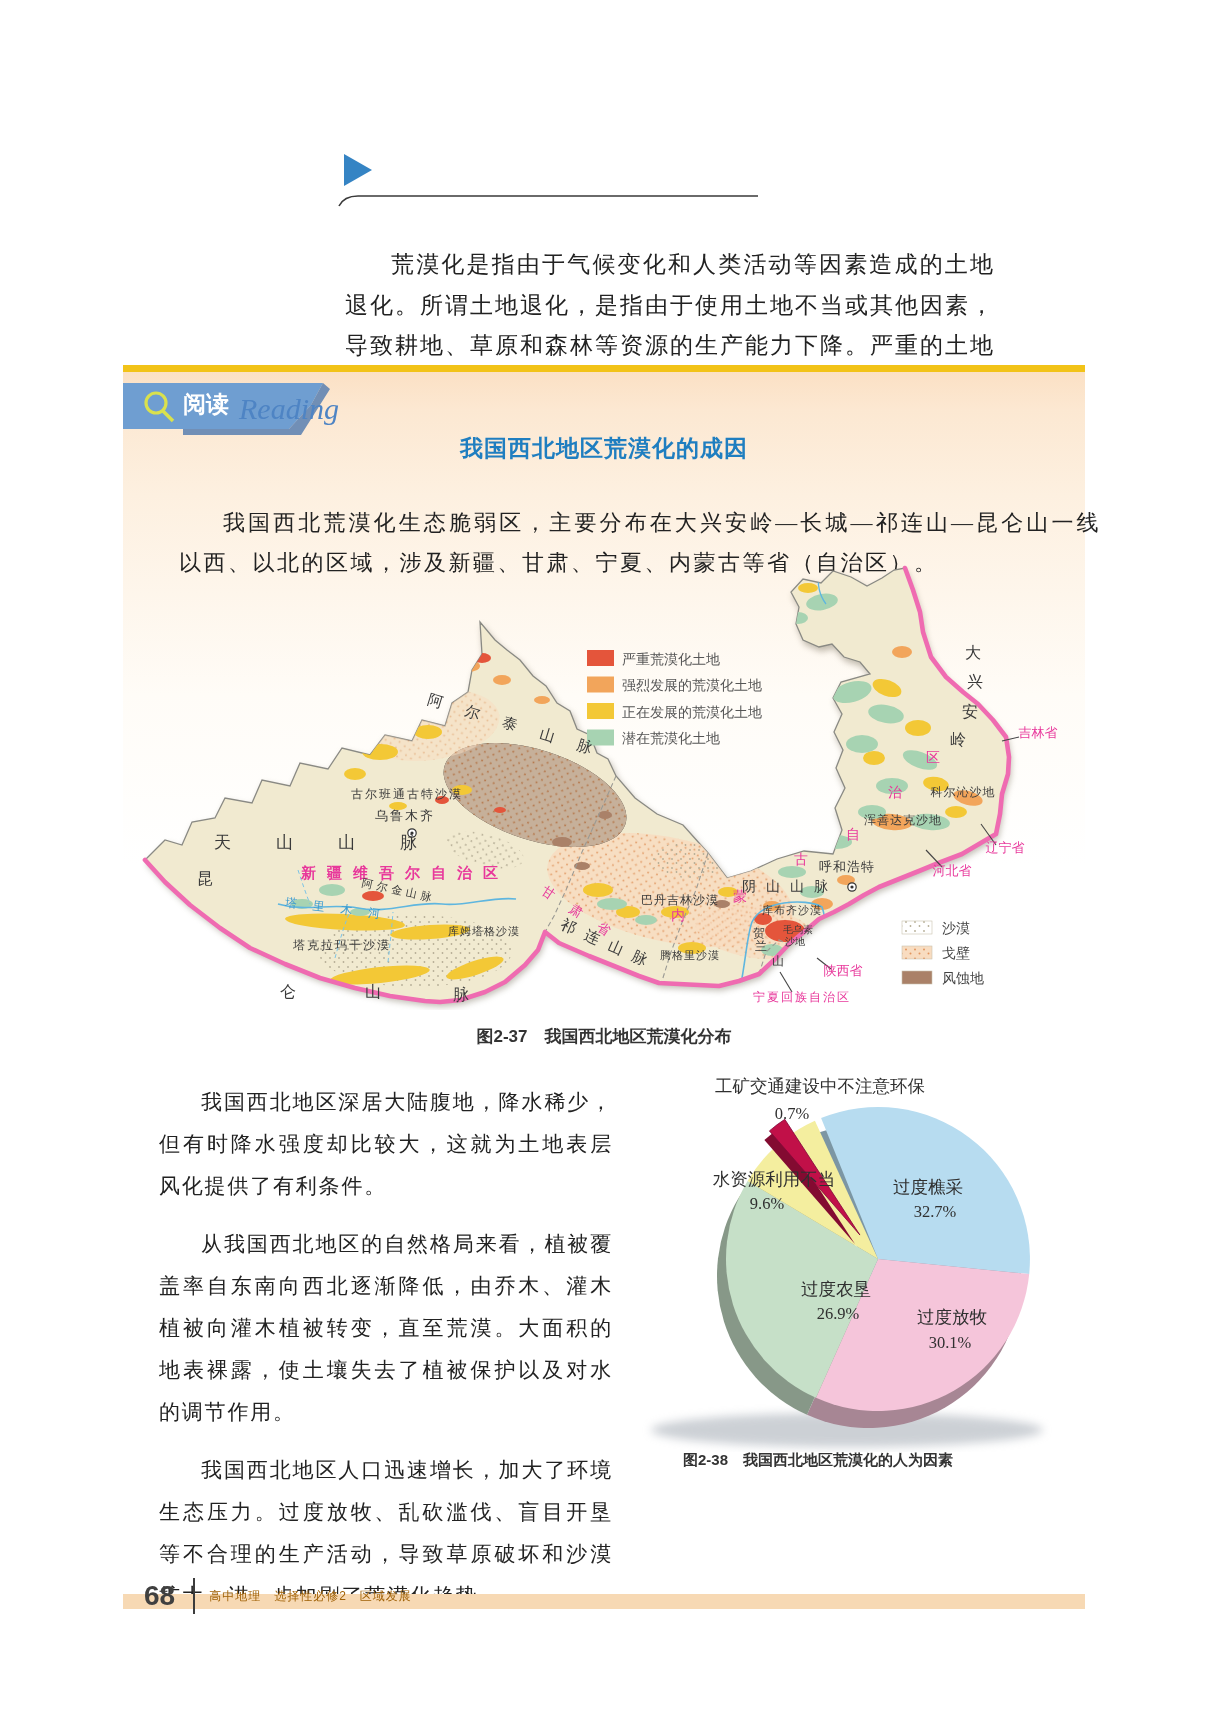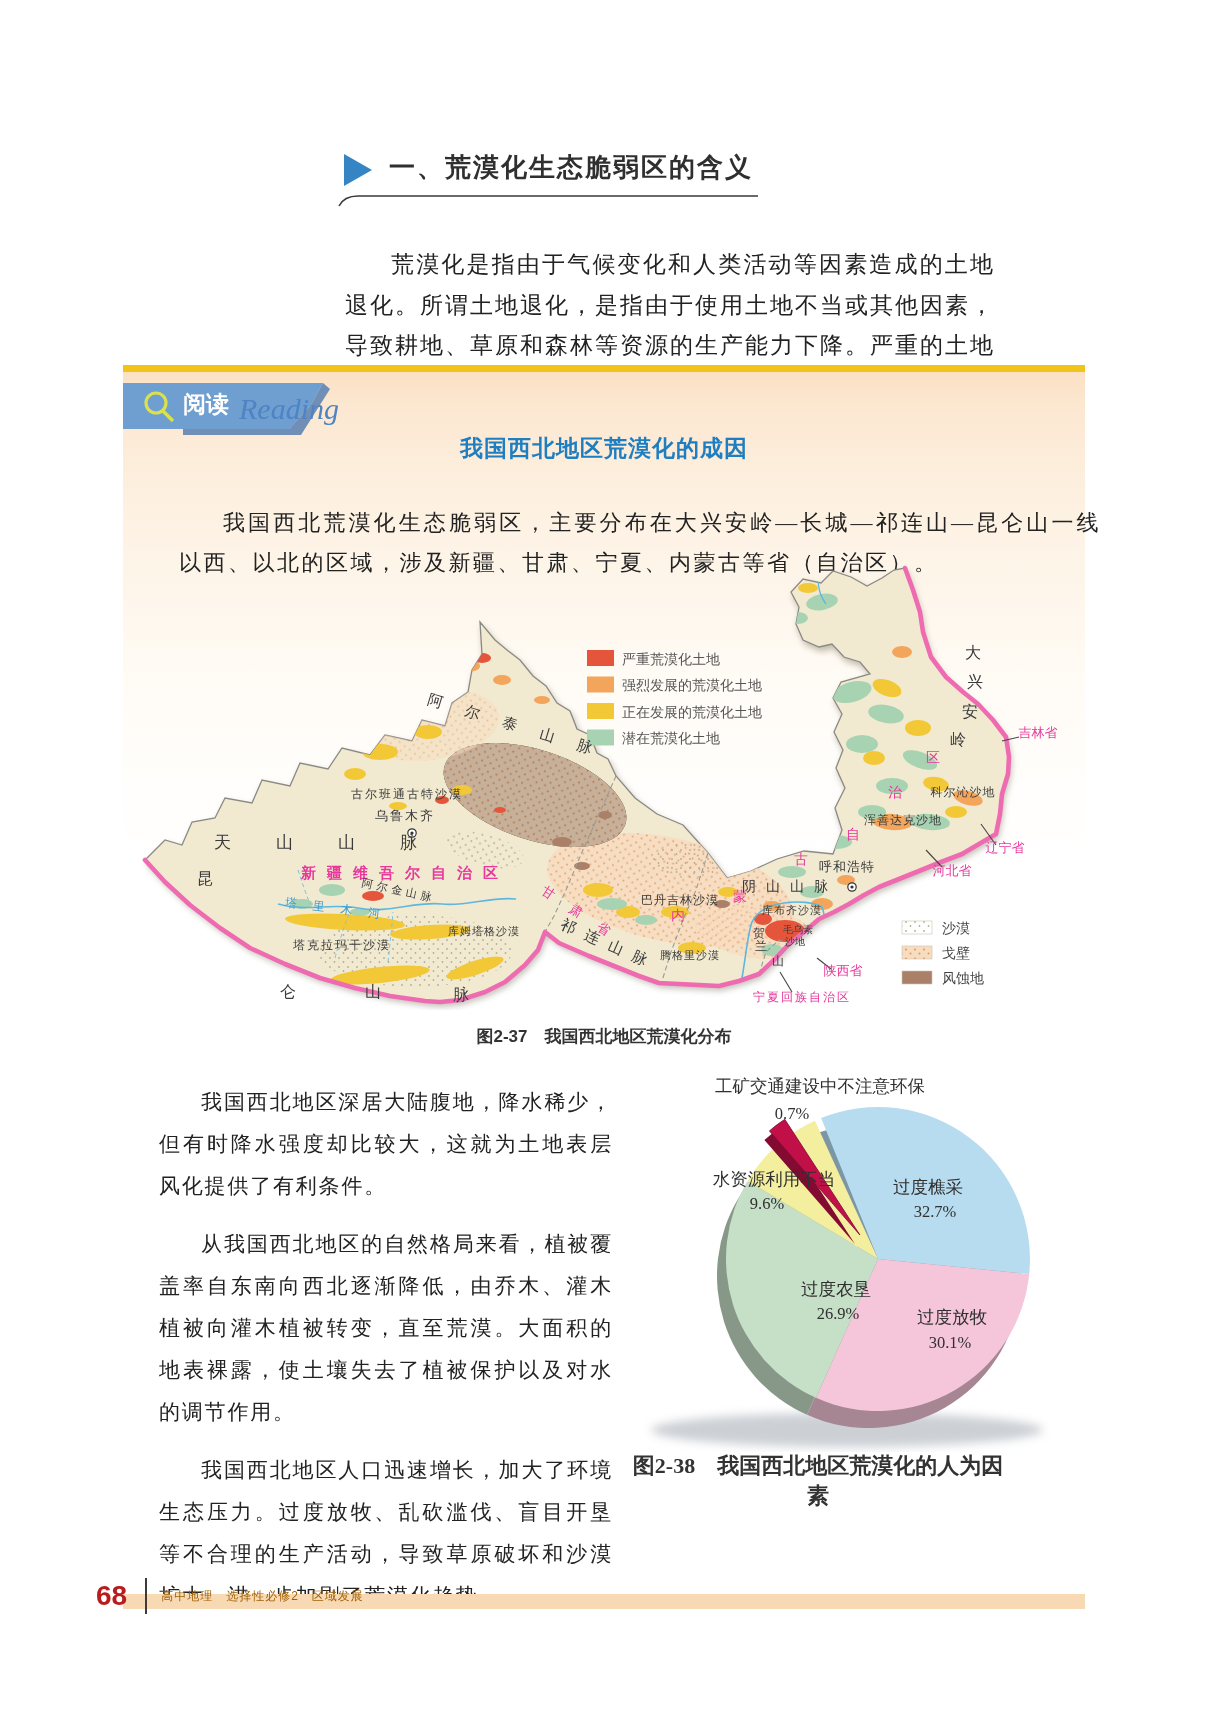--- a/index.html
+++ b/index.html
@@ -22,38 +22,37 @@
   .reading-p1{left:20px;top:116px;width:922px;font-size:22px;line-height:40px;letter-spacing:2.5px;
               text-indent:2em;text-align:justify;color:#222;margin-left:36px;}
   .map-figure{left:7px;top:195px;}
   .map-caption{left:0;top:660px;width:962px;text-align:center;
     font-family:"Liberation Sans","DejaVu Sans",sans-serif;font-size:17px;font-weight:bold;color:#333;}
   .left-col{left:20px;top:700px;width:486px;font-size:21px;line-height:42px;letter-spacing:1.8px;
             text-align:justify;color:#222;}
   .left-col p{margin:16px;text-indent:2em;}
   .pie-figure{left:512px;top:637px;}
   .pie-caption{left:505px;top:1086px;width:380px;text-align:center;
-    font-family:Liberation Serif, serif;font-size:22px;font-weight:bold;color:#333;}
+    font-family:Liberation Sans, sans-serif;font-size:15px;font-weight:bold;color:#333;}
   
   .footer{left:96px;top:1578px;display:flex;align-items:center;
     font-family:"Liberation Sans","DejaVu Sans",sans-serif;}
-  .footer .num{font-size:28px;font-weight:bold;color:#b91c1c;}
+  .footer .num{font-size:28px;font-weight:bold;color:#404040;margin-left:48px;}
   .footer .bar{width:2px;height:36px;background:#3c3c3c;margin:0 14px 0 18px;}
   .footer .txt{font-size:12px;color:#a16207;letter-spacing:1px;}
 </style>
 </head>
 <body>
 
 <div class="page">
 
   <svg class="abs" style="left:336px;top:148px;" width="430" height="64" viewBox="0 0 430 64">
     <polygon points="8,6 36,22 8,38" fill="#3584c4"></polygon>
     <path d="M 422 48 L 22 48 Q 8 48 3 58" stroke="#3a3a3a" stroke-width="1.6" fill="none"></path>
   </svg>
-  <div class="abs sec-title">一、荒漠化生态脆弱区的含义</div>
 
   <p class="abs intro-par">荒漠化是指由于气候变化和人类活动等因素造成的土地退化。所谓土地退化，是指由于使用土地不当或其他因素，导致耕地、草原和森林等资源的生产能力下降。严重的土地退化，可使土地完全丧失生产能力。</p>
 
   <div class="abs reading-box">
     <div class="abs gold-bar"></div>
 
     <svg class="abs tab-svg" width="340" height="64" viewBox="0 0 340 64">
       <polygon points="0,8 200,8 188,30 166,54 0,54" fill="#6f9ed1"></polygon>
       <polygon points="166,54 188,30 200,8 207,14 178,60 60,60 60,54" fill="#587fb0" opacity="0.85"></polygon>
       <circle cx="33" cy="28" r="10" fill="none" stroke="#d9e14e" stroke-width="3.2"></circle>

